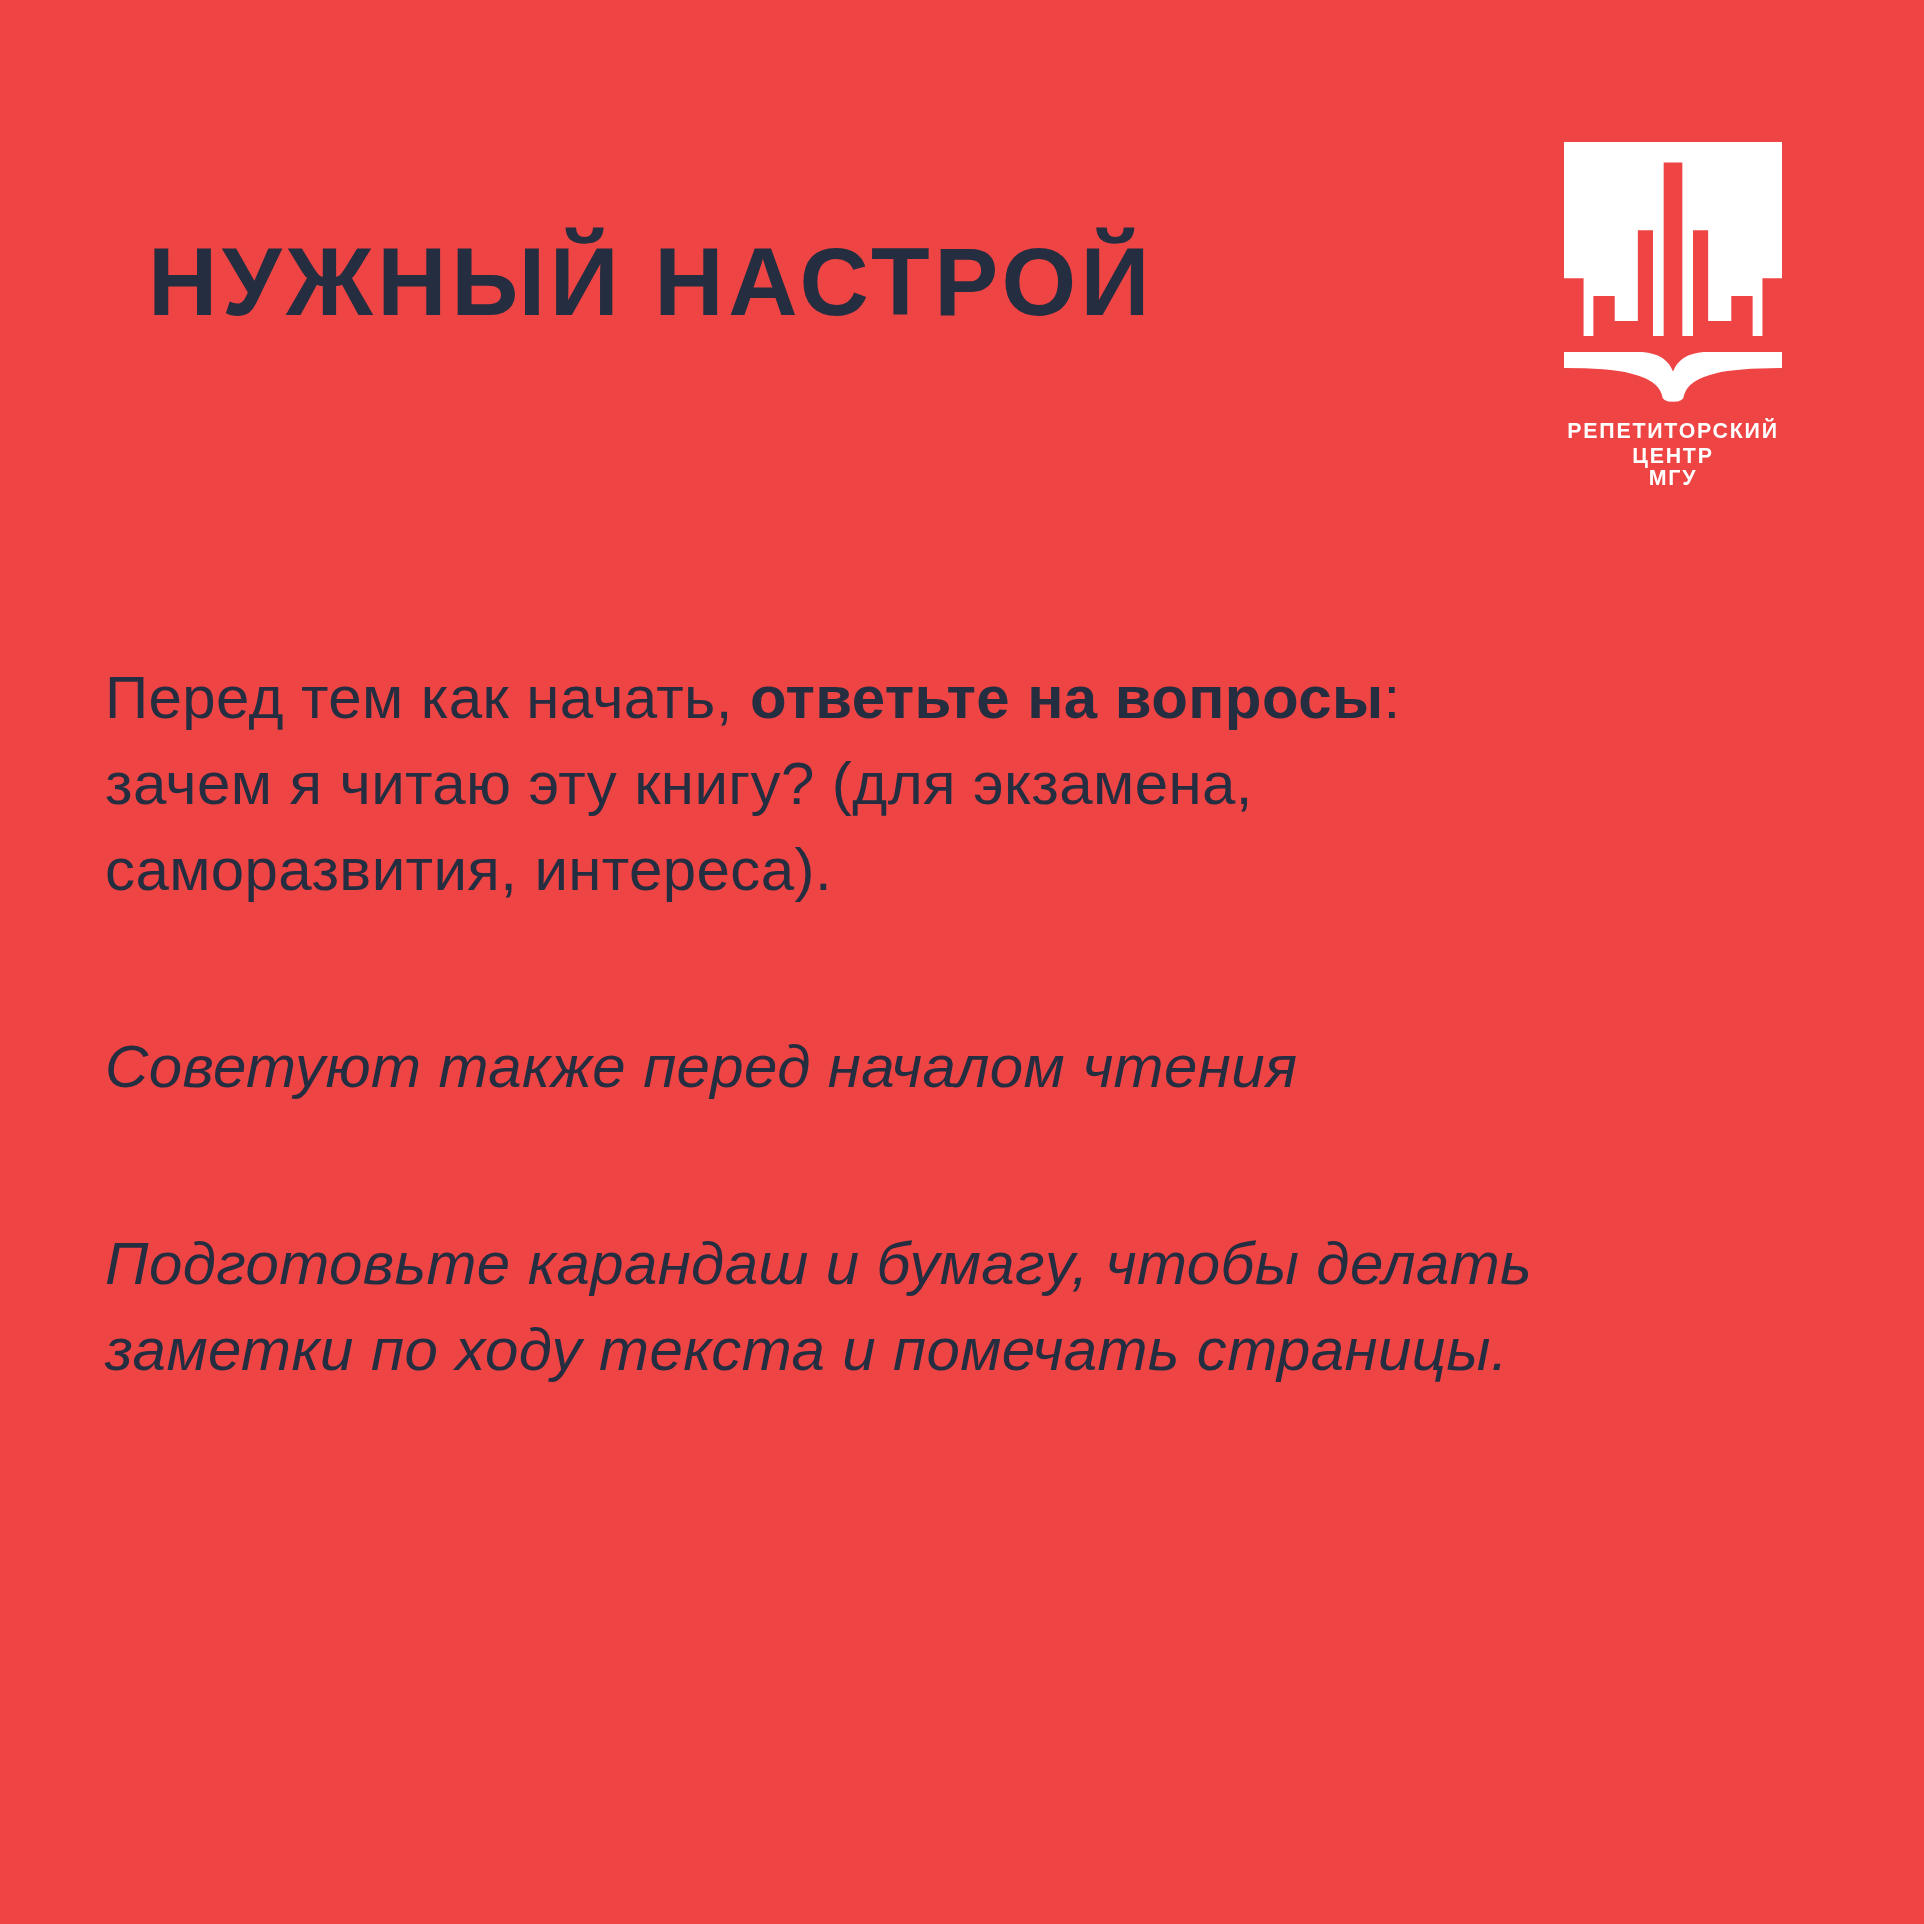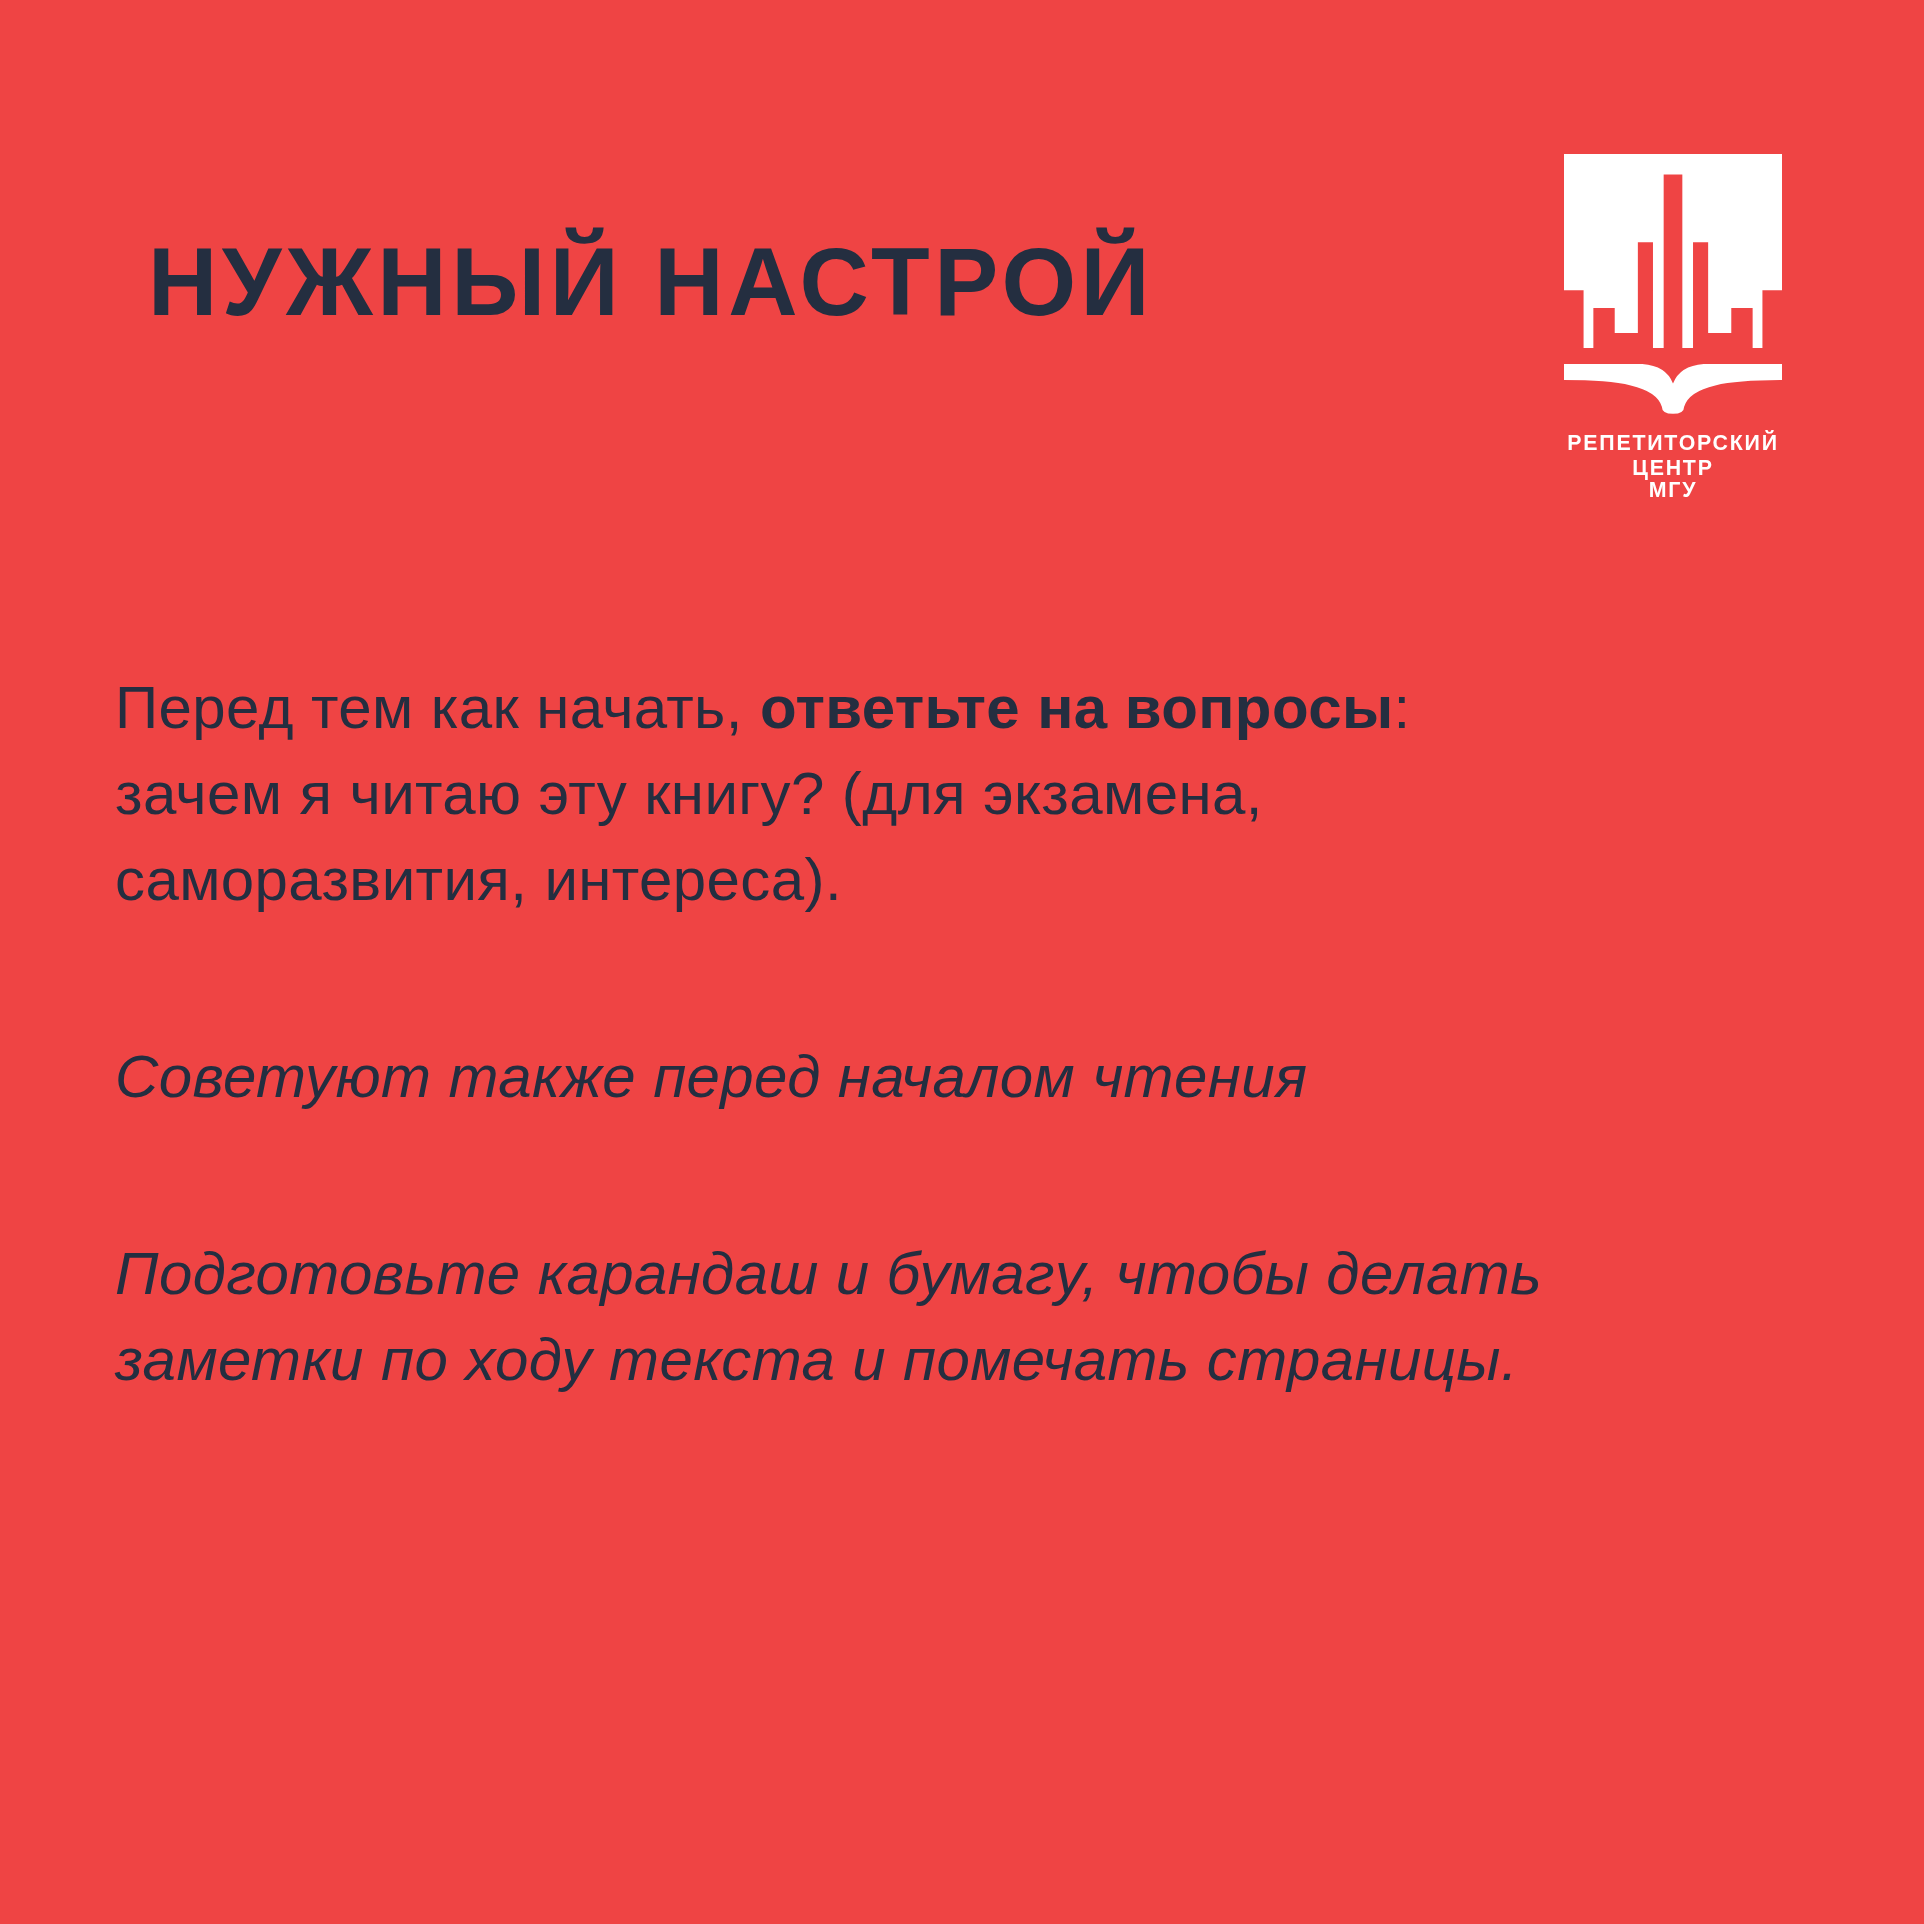--- a/index.html
+++ b/index.html
@@ -22,40 +22,39 @@
     letter-spacing: 4.5px;
     color: #242e40;
     white-space: nowrap;
   }
   .logo {
     position: absolute;
     left: 1564px;
     top: 142px;
     width: 218px;
     height: 356px;
-    margin-top: 12px;
   }
   .logo svg { display: block; width: 218px; height: 356px; }
   .logo-text {
     font-family: "Liberation Sans", "DejaVu Sans", sans-serif;
     font-weight: bold;
     font-size: 24px;
     letter-spacing: 2px;
   }
   .body-text {
     position: absolute;
     left: 105px;
     top: 655px;
     color: #242e40;
     font-size: 60px;
     line-height: 86px;
     letter-spacing: 0.4px;
     white-space: nowrap;
   }
-  .para { margin: 10px; }
+  .para { margin: 0; }
   .para + .para { margin-top: 111px; font-style: italic; }
   .line { display: block; }
   .para b { font-weight: bold; }
 </style>
 </head>
 <body>
 
 <div class="canvas">
 
   <h1 class="title">НУЖНЫЙ НАСТРОЙ</h1>

